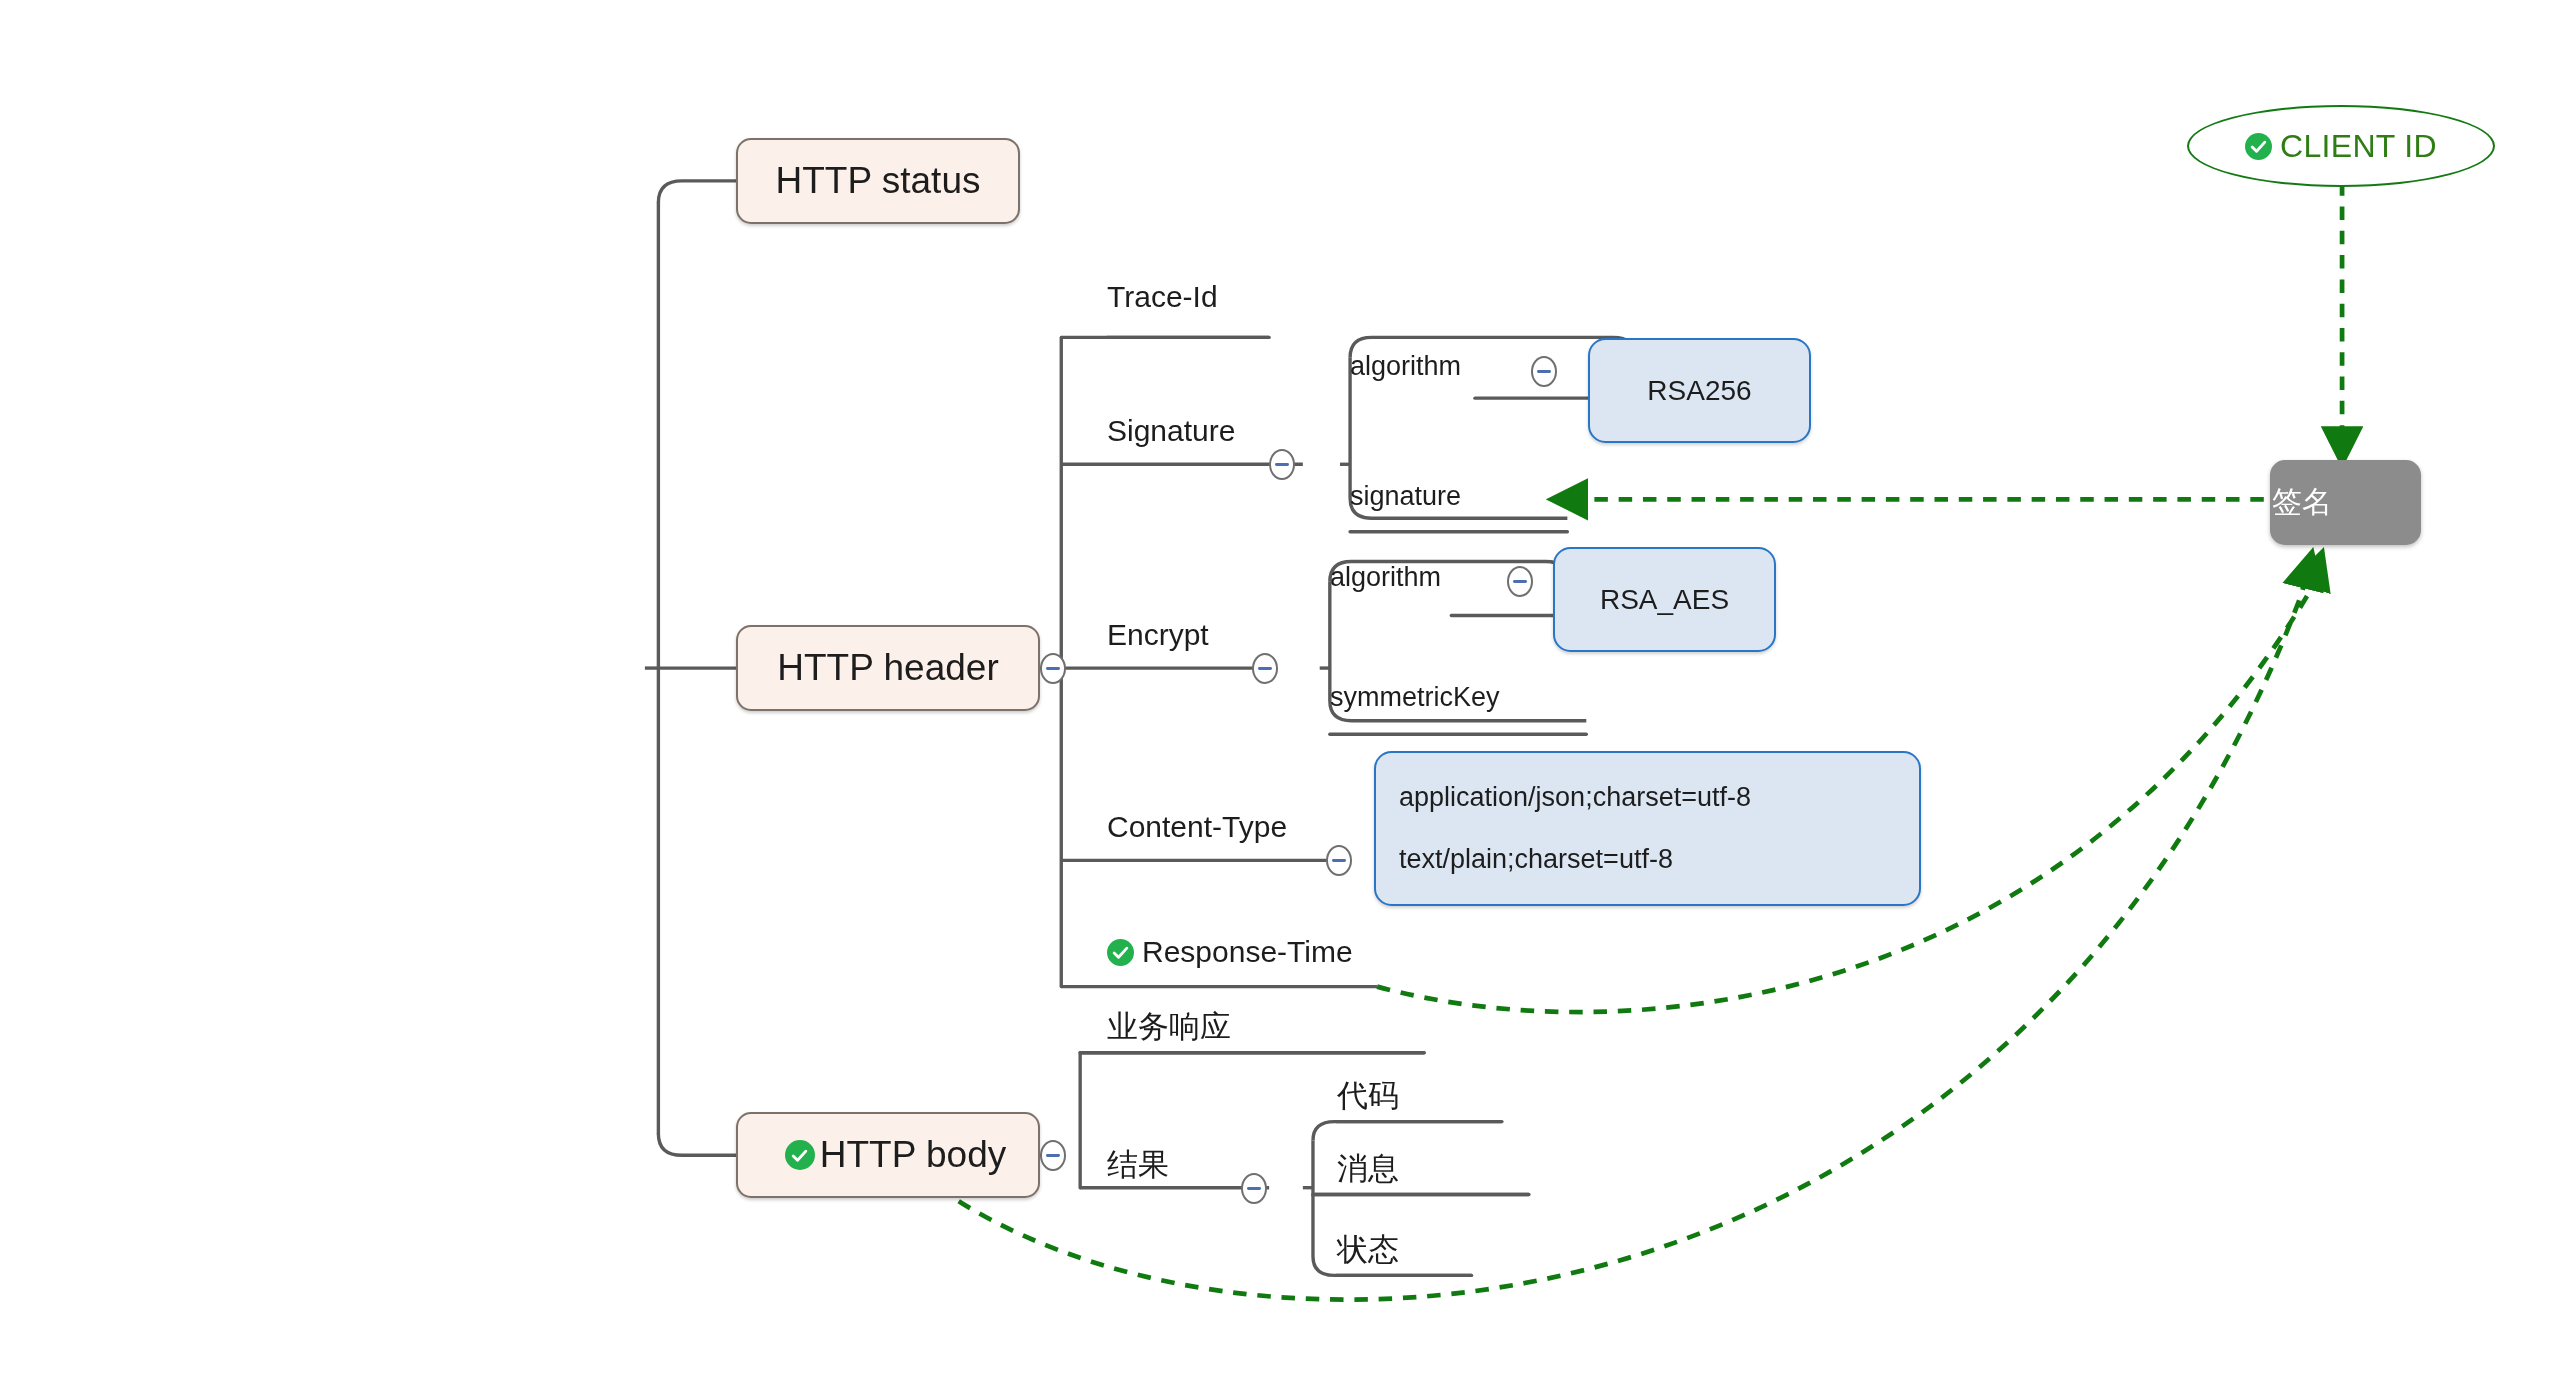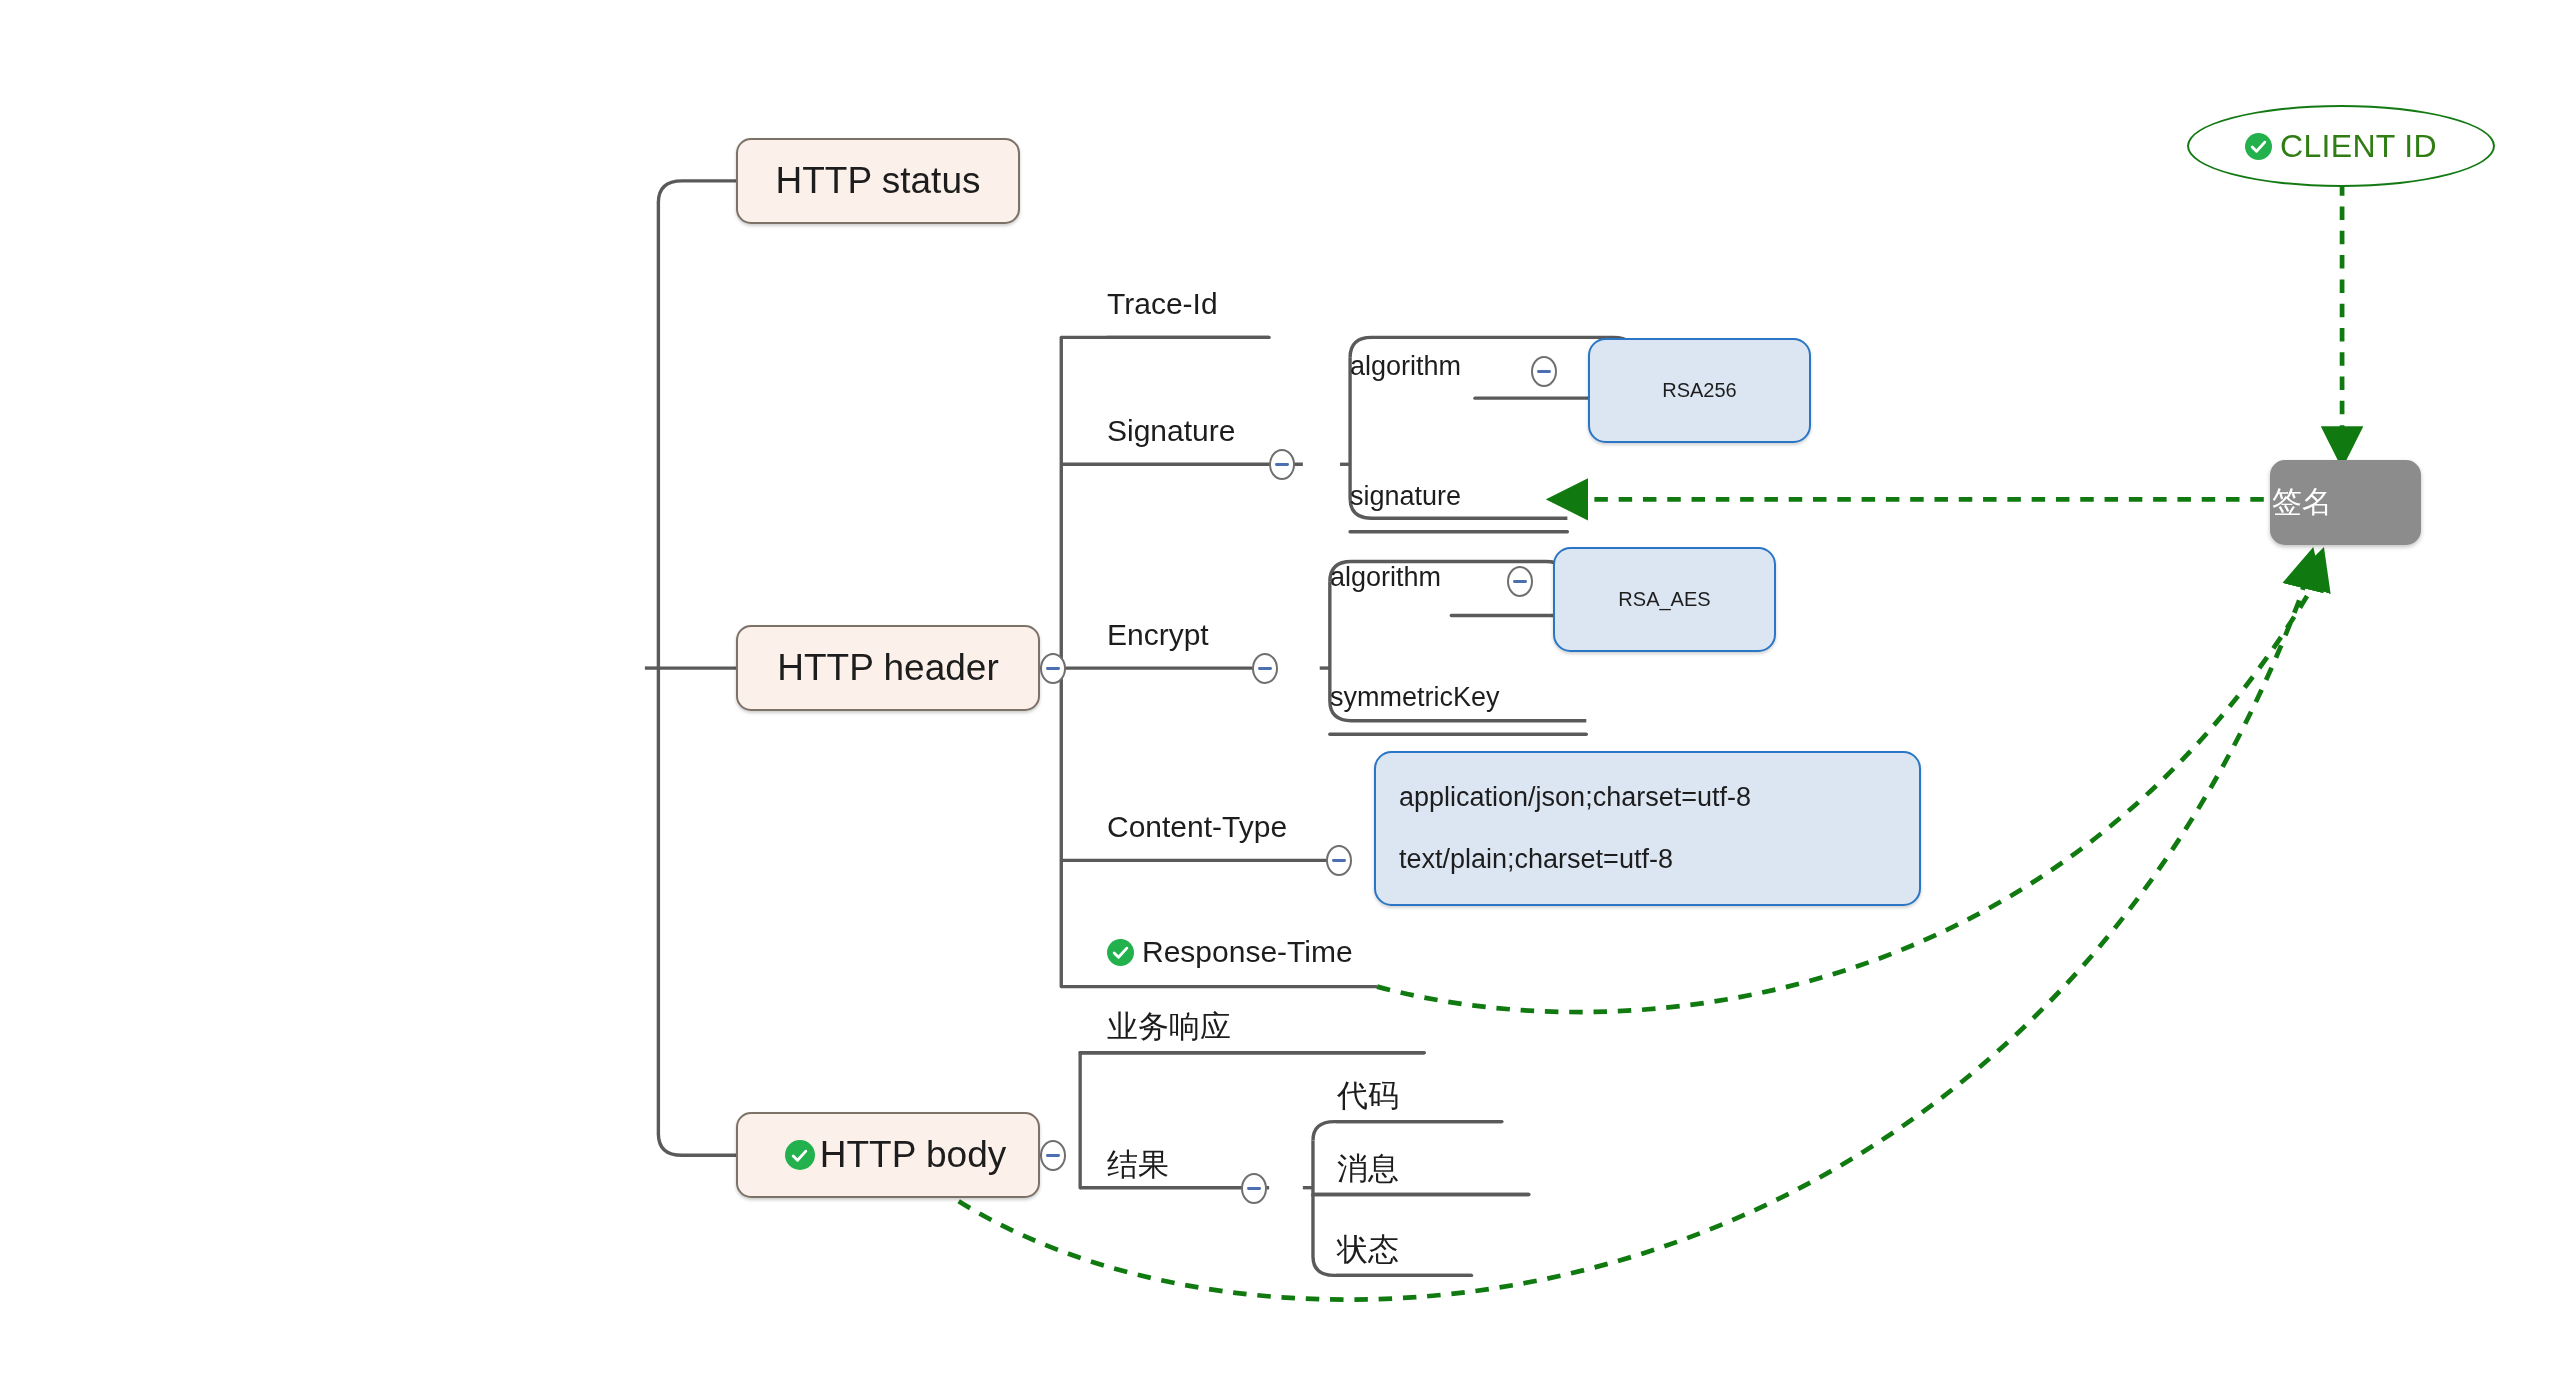--- a/index.html
+++ b/index.html
@@ -26,21 +26,21 @@
   .peach span.lbl{font-size:37px;color:#1d1d1d;}
 
   
   .vbox{
     background:#dce6f3;border:2.7px solid #2a76c6;border-radius:17.6px;
     box-shadow:0 2px 3.4px rgba(0,0,0,.18);
     flex-direction:column;justify-content:center;align-items:flex-start;
   }
   .vbox .vrow{font-size:27px;color:#1d1d1d;padding:0 23px;white-space:nowrap;}
   .vbox.center{align-items:center;}
-  .vbox.center .vrow{font-size:20px;}
+  .vbox.center .vrow{font-size:28px;}
 
   
   .leaf{position:absolute;font-size:27px;color:#1d1d1d;white-space:nowrap;display:flex;align-items:center;}
   .leaf.big{font-size:30px;}
   .leaf.cjk{font-size:31px;}
 
   
   .toggle{position:absolute;width:26px;height:31px;}
   .toggle .ring{position:absolute;inset:0;border:2px solid #6f6f6f;border-radius:50%;background:#fff;}
   .toggle .minus{position:absolute;left:6px;top:13.5px;width:13.5px;height:3.4px;background:#4b6fb0;border-radius:1.4px;}
@@ -157,21 +157,21 @@
           <path d="M4 12.5 L9.5 18 L20 6.5" fill="none" stroke="#fff" stroke-width="3.6" stroke-linecap="round" stroke-linejoin="round"></path>
         </svg>
     </span>
     <span class="lbl" style="margin-left:5px;">HTTP body</span>
   </div>
   <div class="toggle" style="left:1040px;top:1140px;">
     <div class="ring"></div>
     <div class="minus"></div>
   </div>
 
-  <div class="leaf big" style="left:1107px;top:287px;">
+  <div class="leaf big" style="left:1107px;top:280px;">
     <span>Trace-Id</span>
   </div>
 
   <div class="leaf big" style="left:1107px;top:414px;">
     <span>Signature</span>
   </div>
   <div class="toggle" style="left:1269px;top:449px;">
     <div class="ring"></div>
     <div class="minus"></div>
   </div>

